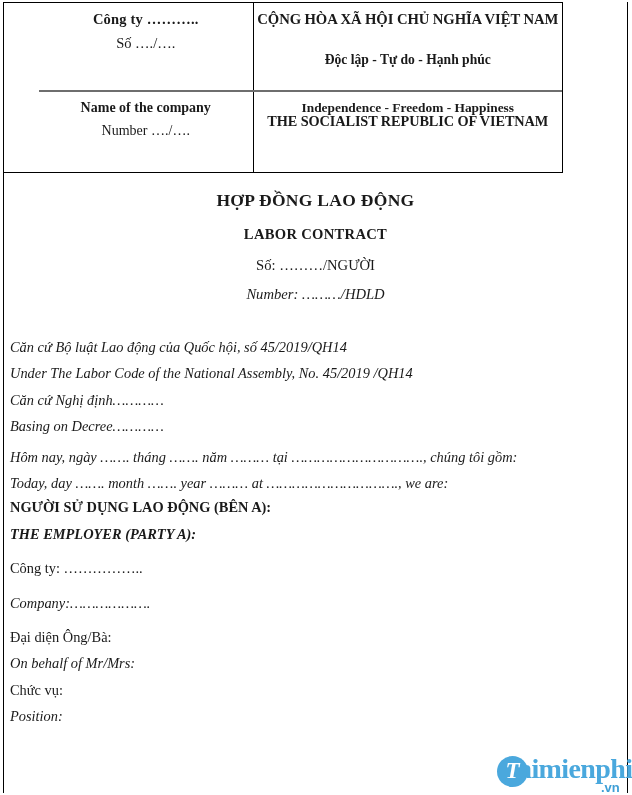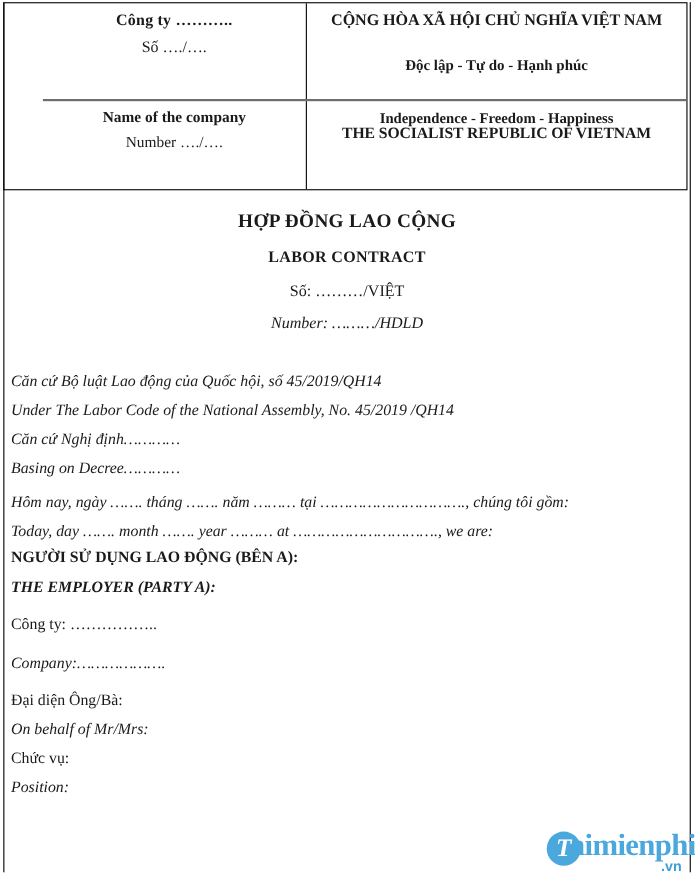--- a/index.html
+++ b/index.html
@@ -32,21 +32,21 @@
     border-right: 1.5px solid #000;
     box-sizing: border-box;
     pointer-events: none;
   }
 
   
   .header-table {
     position: absolute;
     left: 3px;
     top: 2px;
-    width: 622px;
+    width: 560px;
     height: 171px;
     box-sizing: border-box;
     border: 1.5px solid #000;
     display: flex;
     flex-direction: column;
     padding-left: 35px;
   }
   .hdr-row {
     display: flex;
     box-sizing: border-box;
@@ -233,23 +233,23 @@
       </div>
       <div class="hdr-cell right">
         <span class="hdr-line r2-sub">Independence - Freedom - Happiness</span>
         <span class="hdr-line r2-bold">THE SOCIALIST REPUBLIC OF VIETNAM</span>
       </div>
     </div>
 
   </div>
 
   <div class="titleblock">
-    <div class="t-vn">HỢP ĐỒNG LAO CỘNG</div>
+    <div class="t-vn">HỢP ĐỒNG LAO ĐỘNG</div>
     <div class="t-en">LABOR CONTRACT</div>
-    <div class="t-num">Số: ………/VIỆT</div>
+    <div class="t-num">Số: ………/NGƯỜI</div>
     <div class="t-num-en">Number: ………/HDLD</div>
   </div>
 
   <div class="body">
 
     <div class="ln it">Căn cứ Bộ luật Lao động của Quốc hội, số 45/2019/QH14</div>
     <div class="gap-12"></div>
     <div class="ln it">Under The Labor Code of the National Assembly, No. 45/2019 /QH14</div>
     <div class="gap-12"></div>
     <div class="ln it">Căn cứ Nghị định…………</div>

